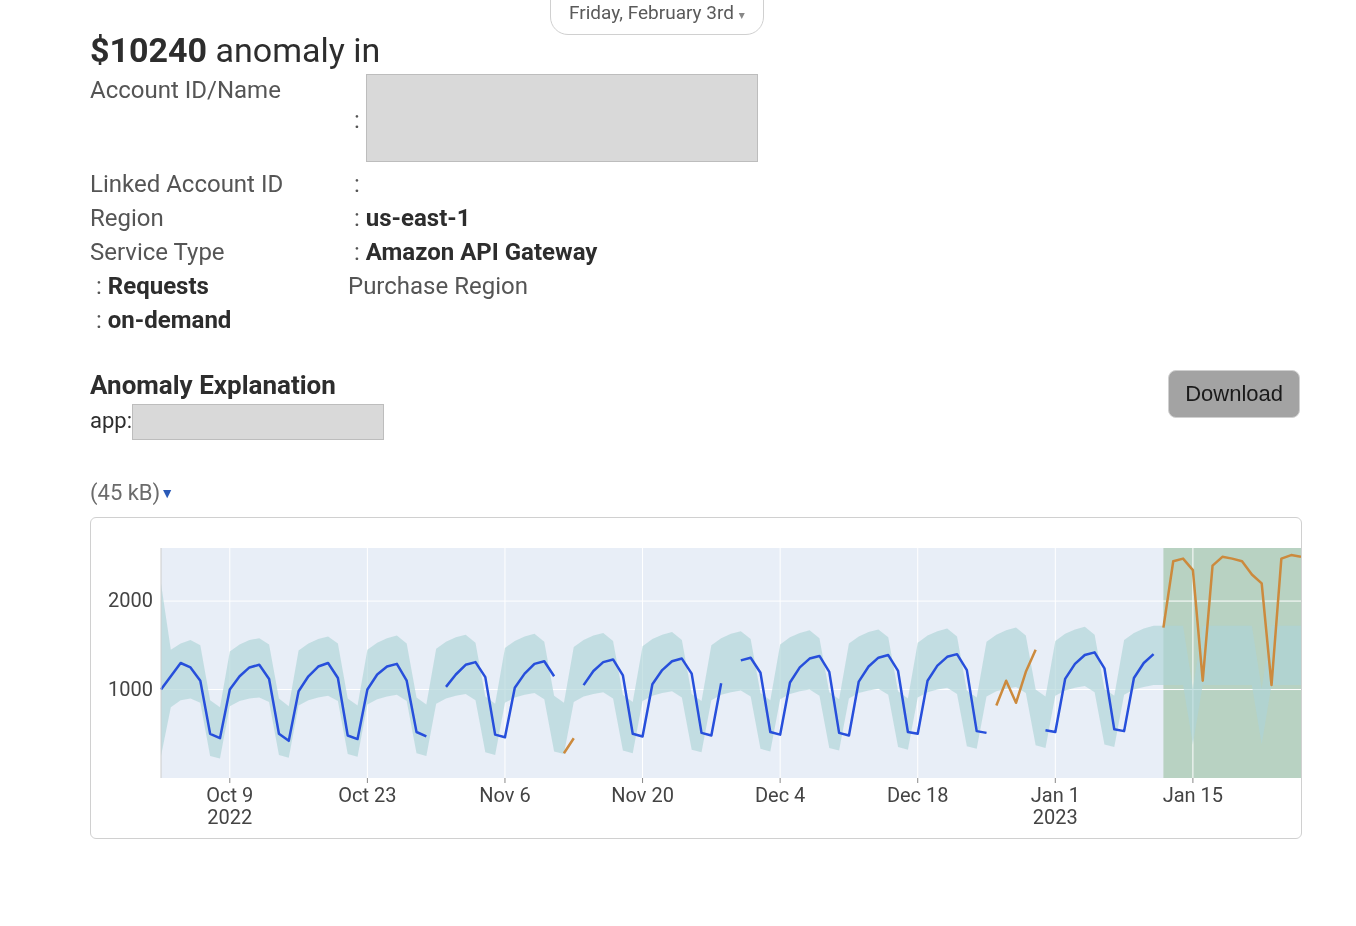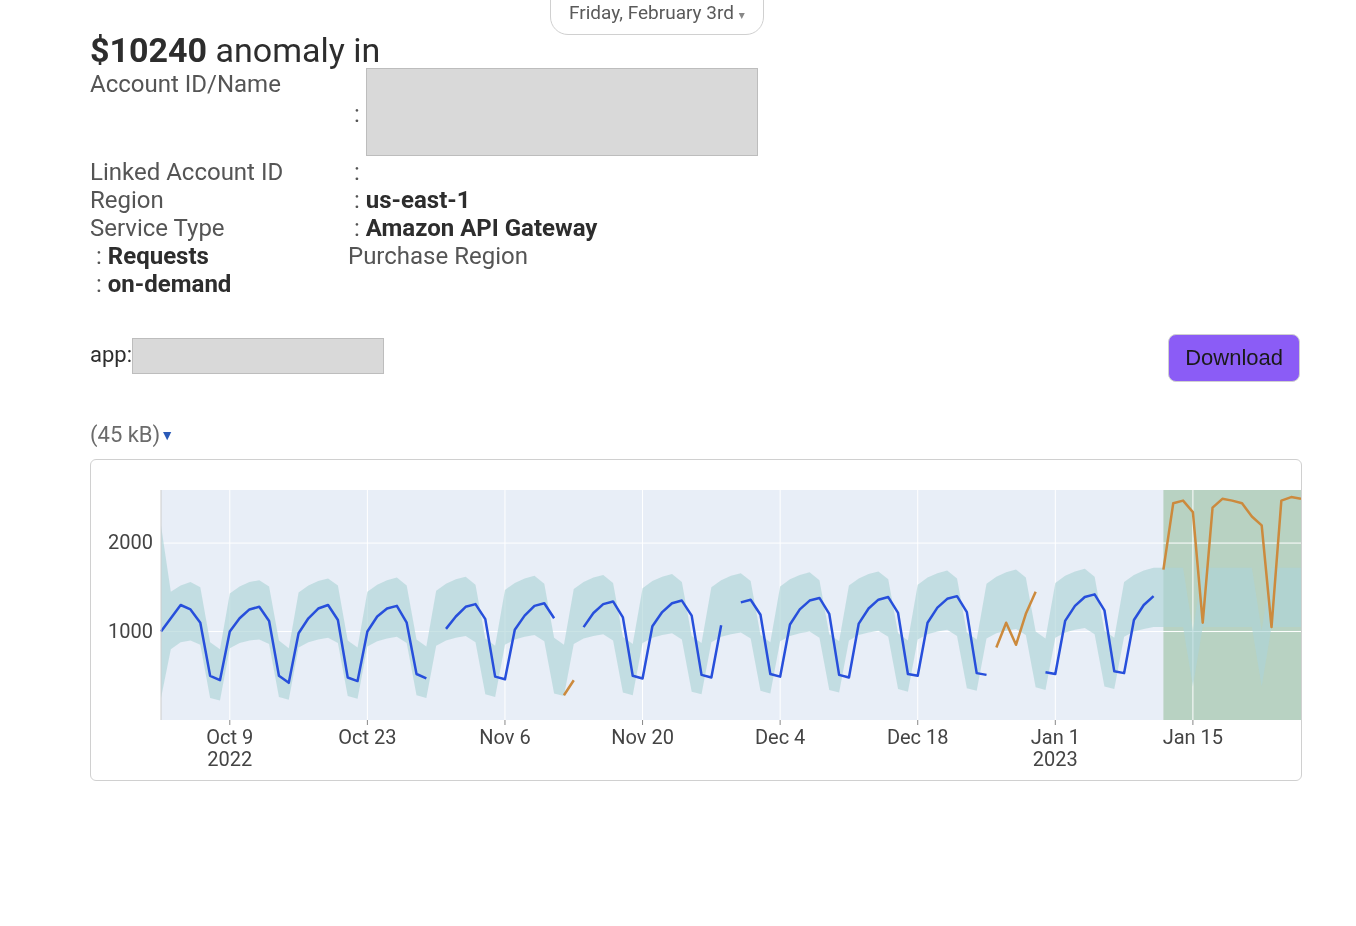--- a/index.html
+++ b/index.html
@@ -17,33 +17,33 @@
   html,body{margin:0;padding:0;background:#fff;color:var(--text);
     font-family:-apple-system,Segoe UI,Roboto,Arial,sans-serif;font-size:22px;}
   .page{padding:10px 0 0 90px;width:1200px;box-sizing:border-box;position:relative;}
   
   .date-pill{position:absolute;left:550px;top:-6px;border:1px solid var(--border);
     border-radius:0 0 18px 18px;background:#fff;padding:6px 18px 10px 18px;
     color:#5a5a5a;font-size:19px;text-align:center;}
   
   .hdr-title{font-size:34px;margin-top:20px;}
   .hdr-title .amt{font-weight:700;}
-  .kv{display:grid;grid-template-columns:258px auto;font-size:24px;}
+  .kv{display:grid;grid-template-columns:258px auto;row-gap:6px;margin-top:6px;font-size:24px;}
   .kv .lbl{color:var(--muted);font-weight:400;}
   .kv .sep-val{display:flex;align-items:center;}
   .kv .sep{color:var(--muted);padding:0 6px;}
   .kv .val{font-weight:700;}
   .redacted{display:inline-block;background:var(--redacted);border:1px solid #bdbdbd;}
   .redacted.big{height:86px;width:390px;}
   .redacted.small{height:34px;width:250px;vertical-align:middle;}
   
   .expl-row{display:flex;justify-content:space-between;align-items:flex-start;
     margin-top:36px;width:1210px;}
   .expl-title{font-weight:700;font-size:26px;}
-  .download-btn{border:1px solid var(--border);border-radius:8px;background:#8b5cf6;
+  .download-btn{border:1px solid var(--border);border-radius:8px;background:#a3a3a3;
     padding:10px 16px;font-size:22px;color:#1a1a1a;cursor:pointer;}
   .app-row{margin-top:4px;}
   
   .size-dd{margin-top:40px;color:#6b6b6b;font-size:22px;display:flex;align-items:center;cursor:pointer;}
   .size-dd .caret{font-size:14px;color:#2a5ab8;}
   
   .chart-wrap{margin-top:12px;width:1210px;border:1px solid var(--border);
     border-radius:6px;overflow:hidden;}
   svg{display:block;}
 </style>
@@ -91,20 +91,21 @@
 
     <div class="lbl">Purchase Region</div>
     <div class="sep-val">
         <span class="sep">:</span>
         <span class="val">on-demand</span>
       </div>
   </div>
 
   <div class="expl-row">
     <div>
+      <div class="expl-title">Anomaly Explanation</div>
       <div class="app-row">
         <span>app:</span><span class="redacted small"></span>
       </div>
     </div>
     <button class="download-btn">
       <span>Download</span>
     </button>
   </div>
 
   <div class="size-dd">

